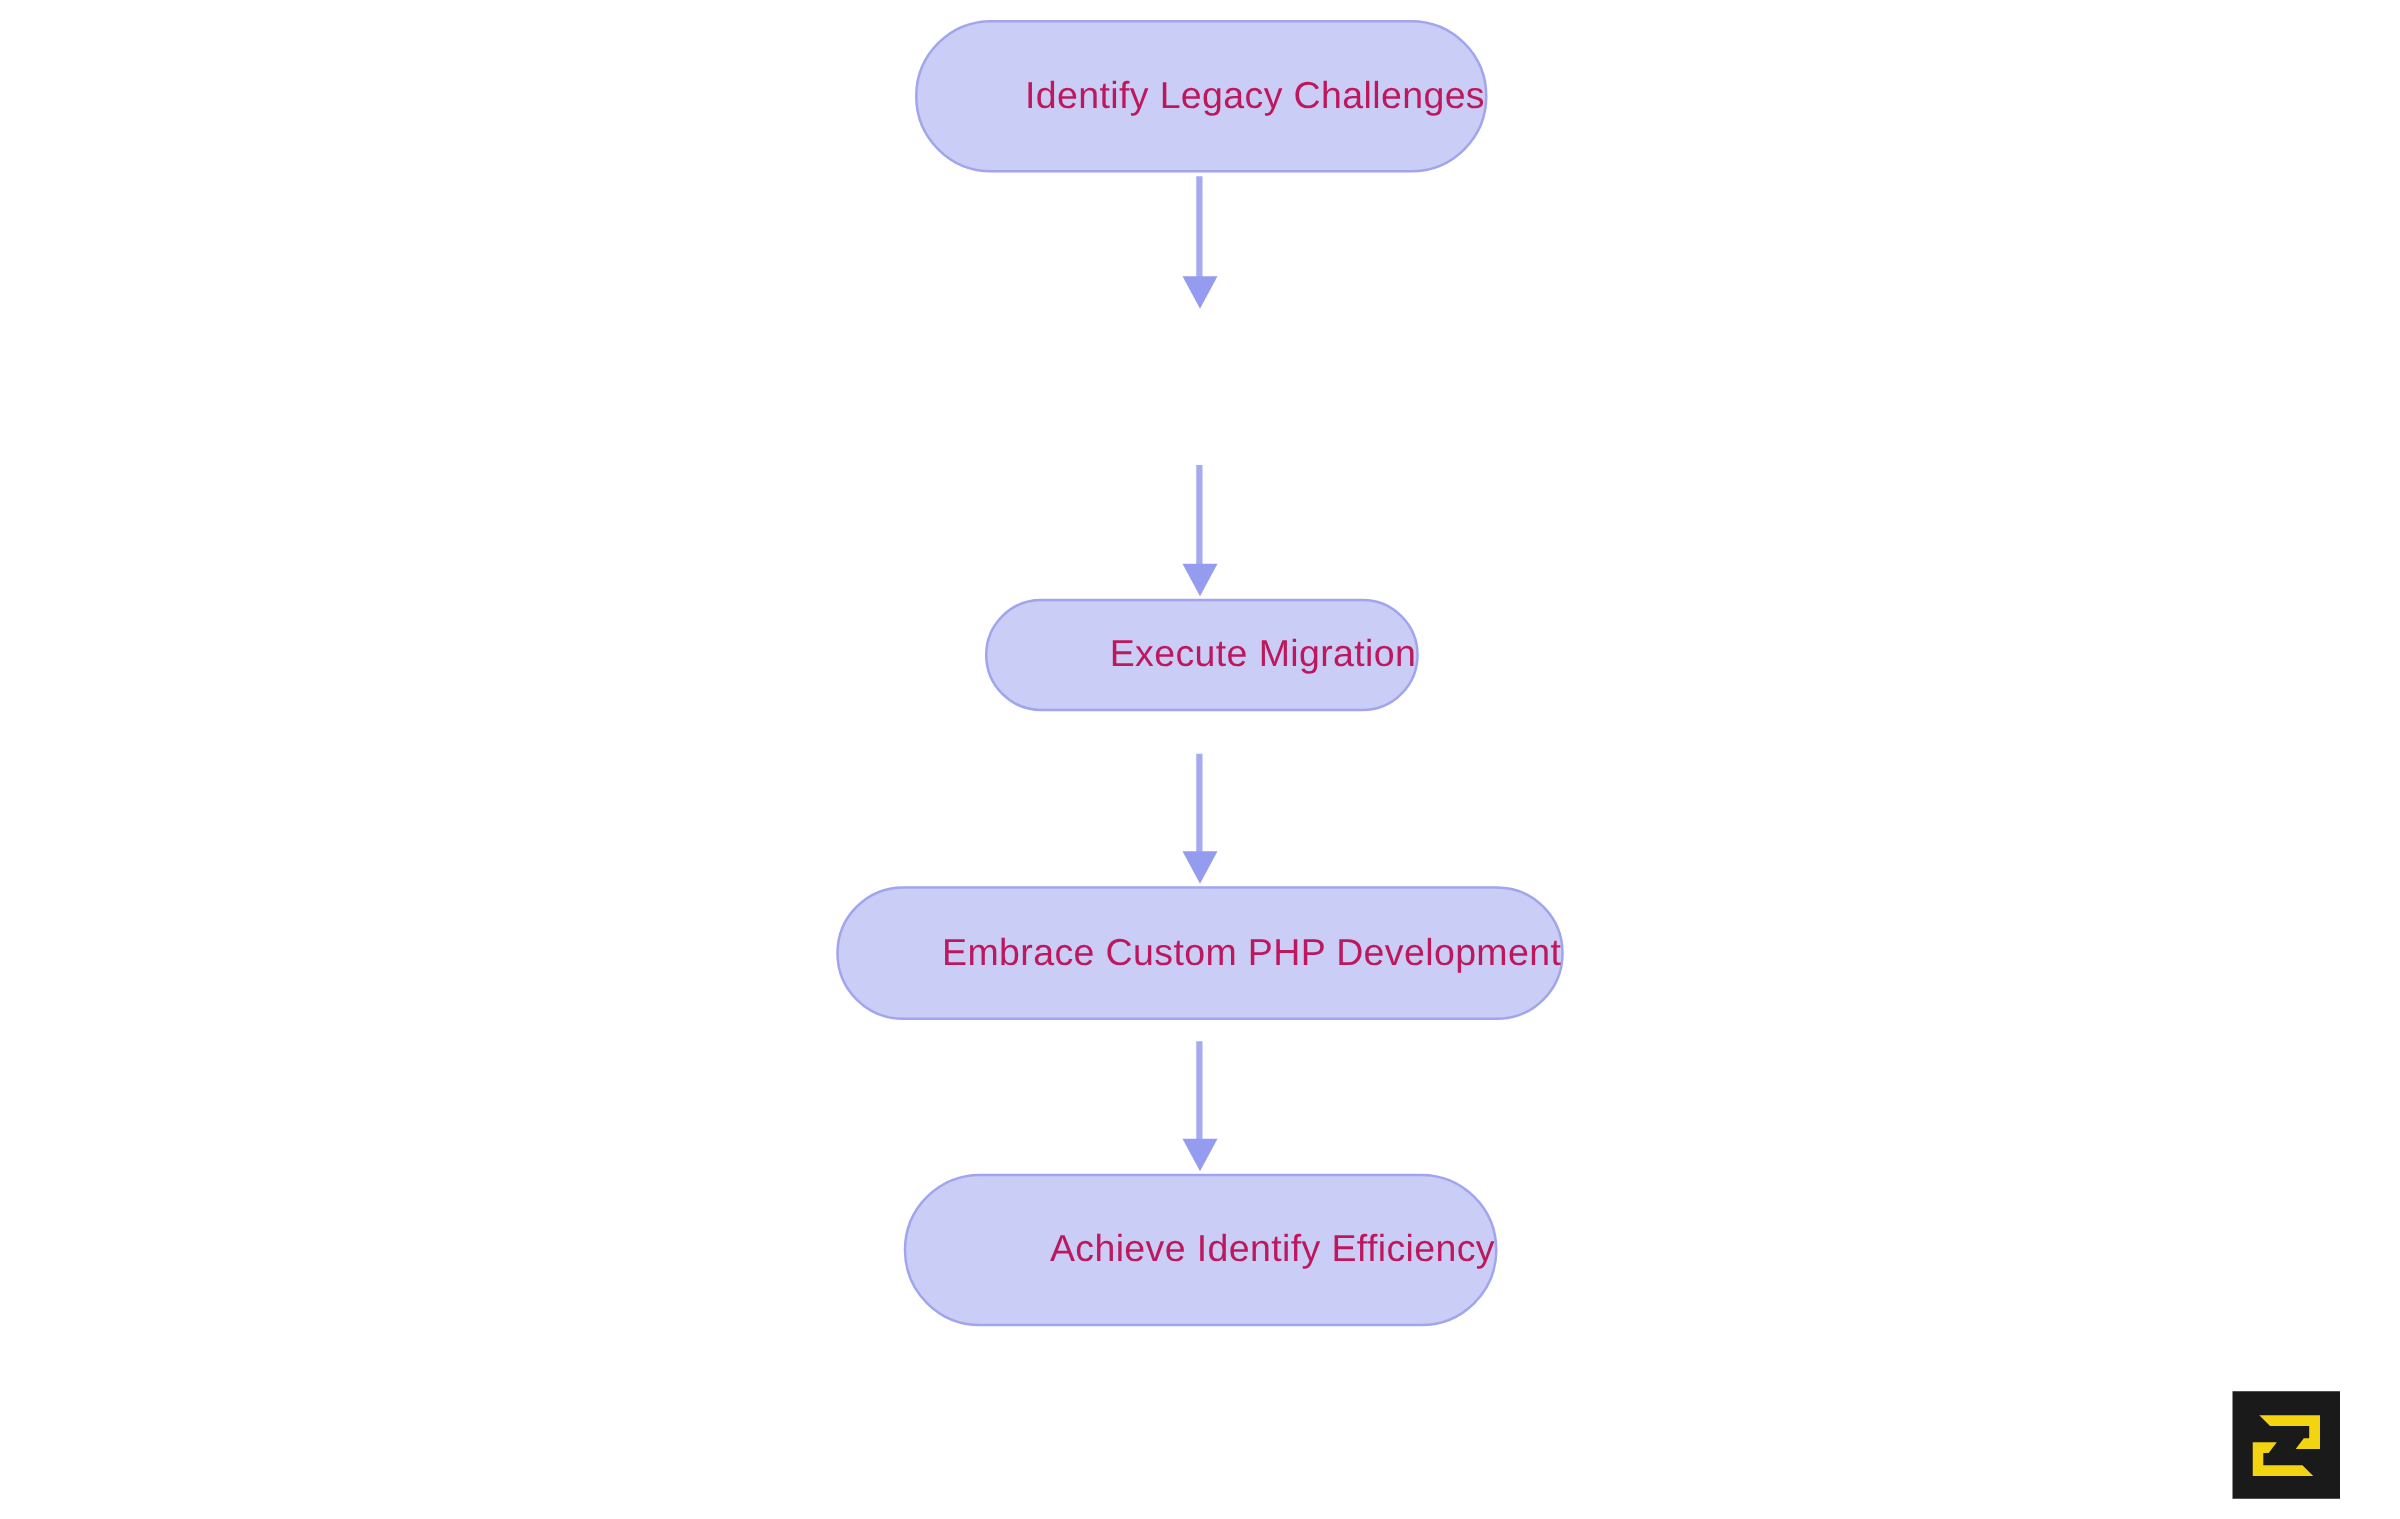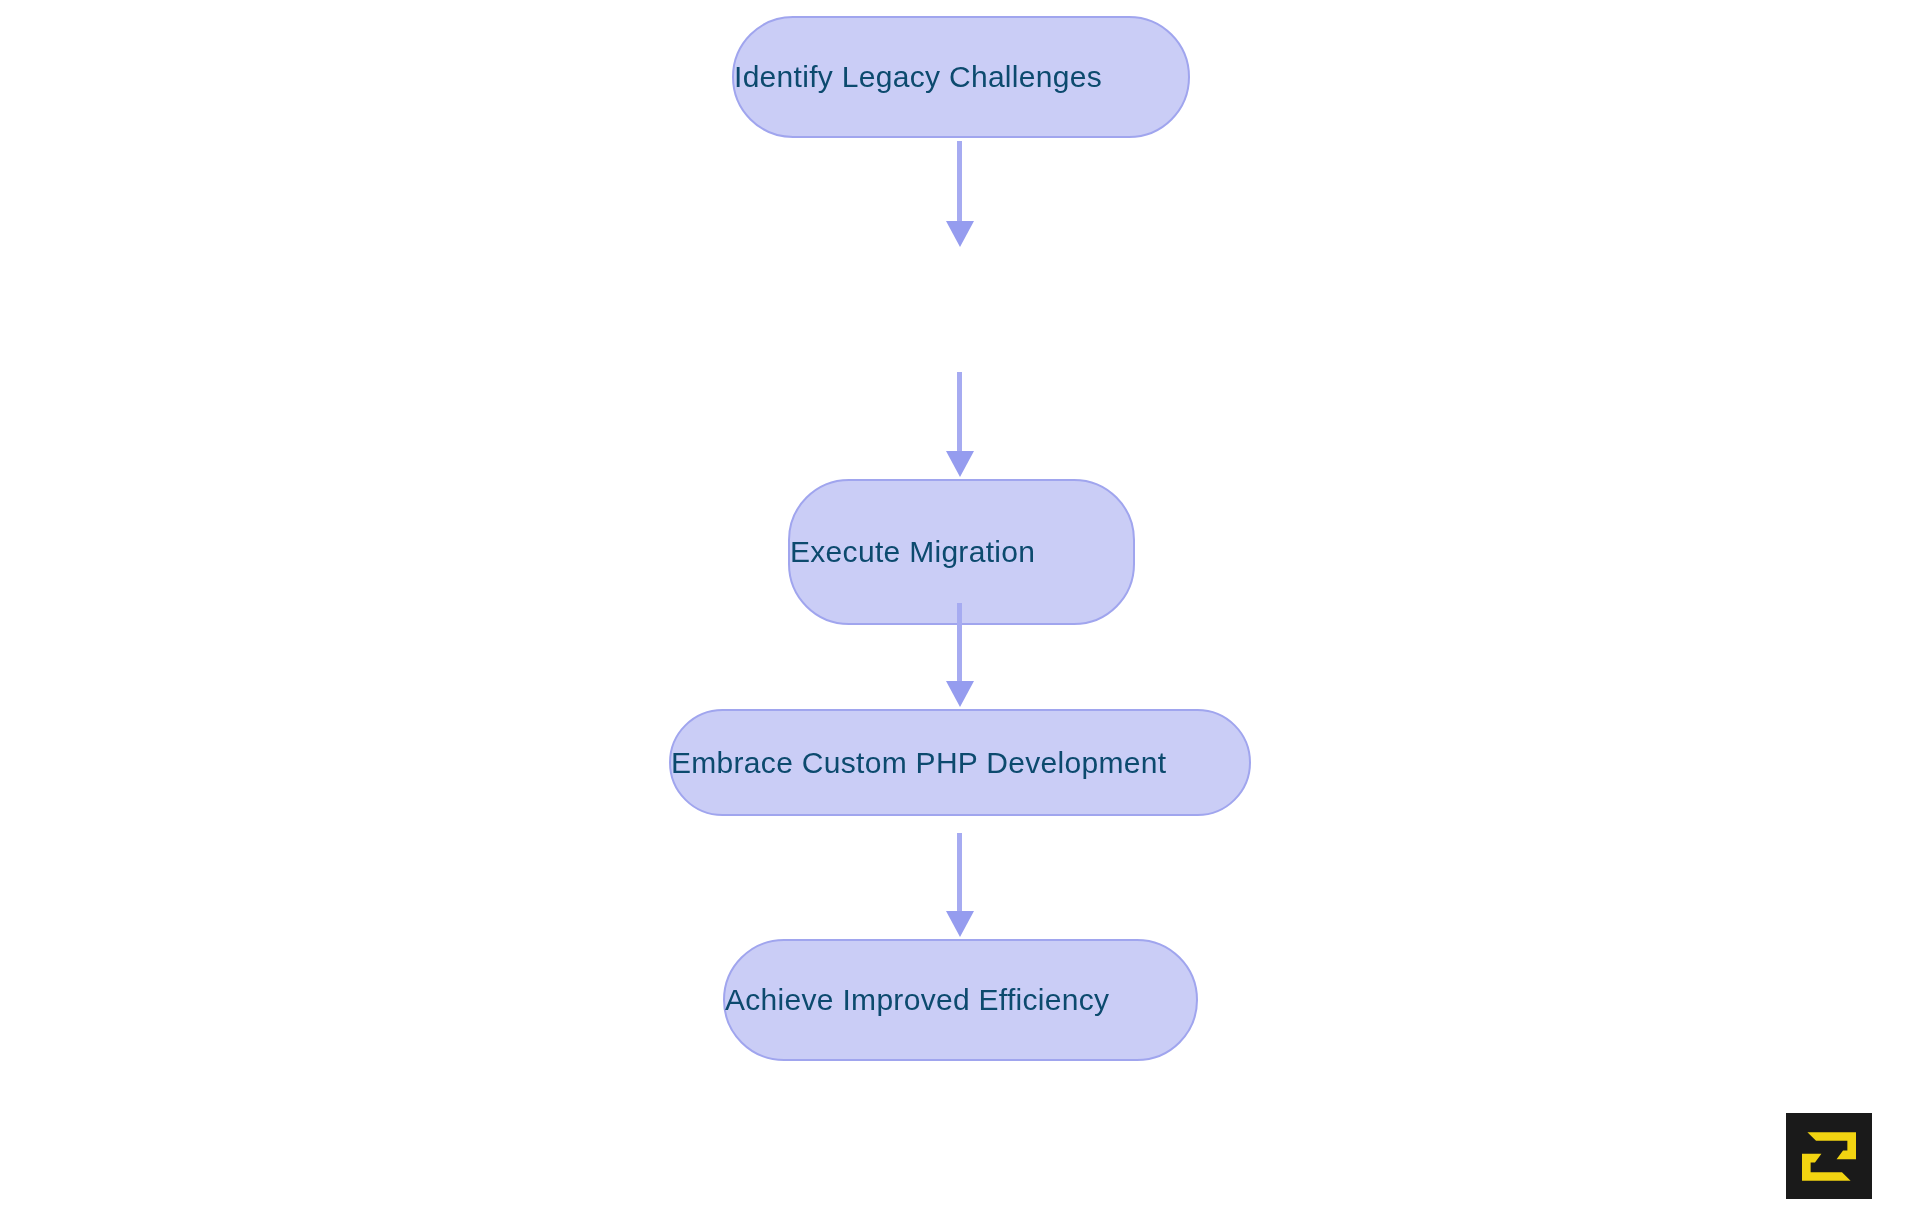--- a/index.html
+++ b/index.html
@@ -17,30 +17,30 @@
   }
   
   .flow-node {
     position: absolute;
     box-sizing: border-box;
     background: #cacdf6;
     border: 2px solid #a0a5ee;
     border-radius: 61px;
     display: flex;
     align-items: center;
-    justify-content: flex-start;
-    color: #0c4a6e;
+    justify-content: flex-end;
+    color: #be185d;
     font-size: 30px;
     font-weight: 400;
     letter-spacing: 0.3px;
     white-space: nowrap;
   }
   .n1 { left: 732px; top: 16px;  width: 458px; height: 122px; }
   .n2 { left: 818px; top: 249px; width: 284px; height: 121px; }
-  .n3 { left: 788px; top: 479px; width: 347px; height: 146px; }
+  .n3 { left: 788px; top: 479px; width: 347px; height: 90px; }
   .n4 { left: 669px; top: 709px; width: 582px; height: 107px; }
   .n5 { left: 723px; top: 939px; width: 475px; height: 122px; }
 
   
   .arrow {
     position: absolute;
     left: 945px;
     width: 30px;
   }
   .arrow .shaft {
@@ -112,21 +112,21 @@
   <div class="flow-node n4">
     <span>Embrace Custom PHP Development</span>
   </div>
 
   <div class="arrow a4">
     <div class="shaft"></div>
     <div class="head"></div>
   </div>
 
   <div class="flow-node n5">
-    <span>Achieve Improved Efficiency</span>
+    <span>Achieve Identify Efficiency</span>
   </div>
 
   <div class="logo">
     <svg width="54" height="49" viewBox="0 0 100 90" xmlns="http://www.w3.org/2000/svg">
       <polygon fill="#f2d411" points="10,0 100,0 100,50 64,50 76,34 84,34 84,16 26,16"></polygon>
       <polygon fill="#f2d411" points="90,90 0,90 0,40 36,40 24,56 16,56 16,74 74,74"></polygon>
     </svg>
   </div>
 
 </div>

